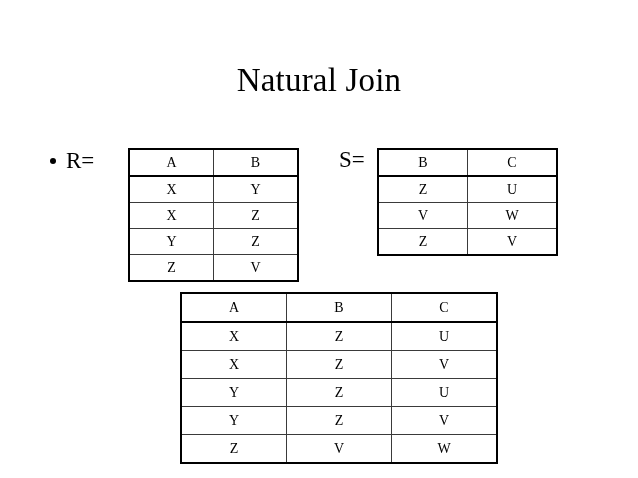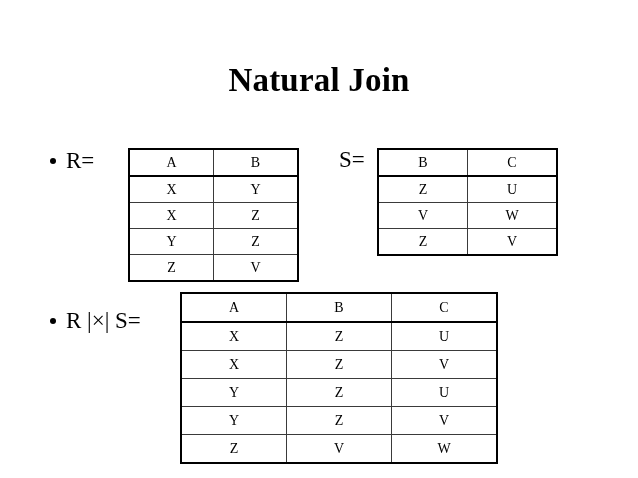--- a/index.html
+++ b/index.html
@@ -24,21 +24,21 @@
 
   
   .slide-title {
     position: absolute;
     top: 60px;
     left: 0;
     width: 638px;
     text-align: center;
     font-size: 33px;
     line-height: 40px;
-    font-weight: bold;
+    font-weight: normal;
     letter-spacing: 0.2px;
     color: #000000;
   }
 
   
   .bullet-row {
     position: absolute;
     display: flex;
     align-items: center;
   }
@@ -181,24 +181,20 @@
         <td>V</td>
         <td>W</td>
       </tr>
       <tr>
         <td>Z</td>
         <td>V</td>
       </tr>
     </tbody>
   </table>
 
-  <div class="bullet-row" id="bullet-join">
-    <span class="bullet-dot"></span>
-    <span class="bullet-label">R |×| S=</span>
-  </div>
 
   <table class="rel-table" id="table-join">
     <tbody>
       <tr class="header-row">
         <td>A</td>
         <td>B</td>
         <td>C</td>
       </tr>
       <tr>
         <td>X</td>

